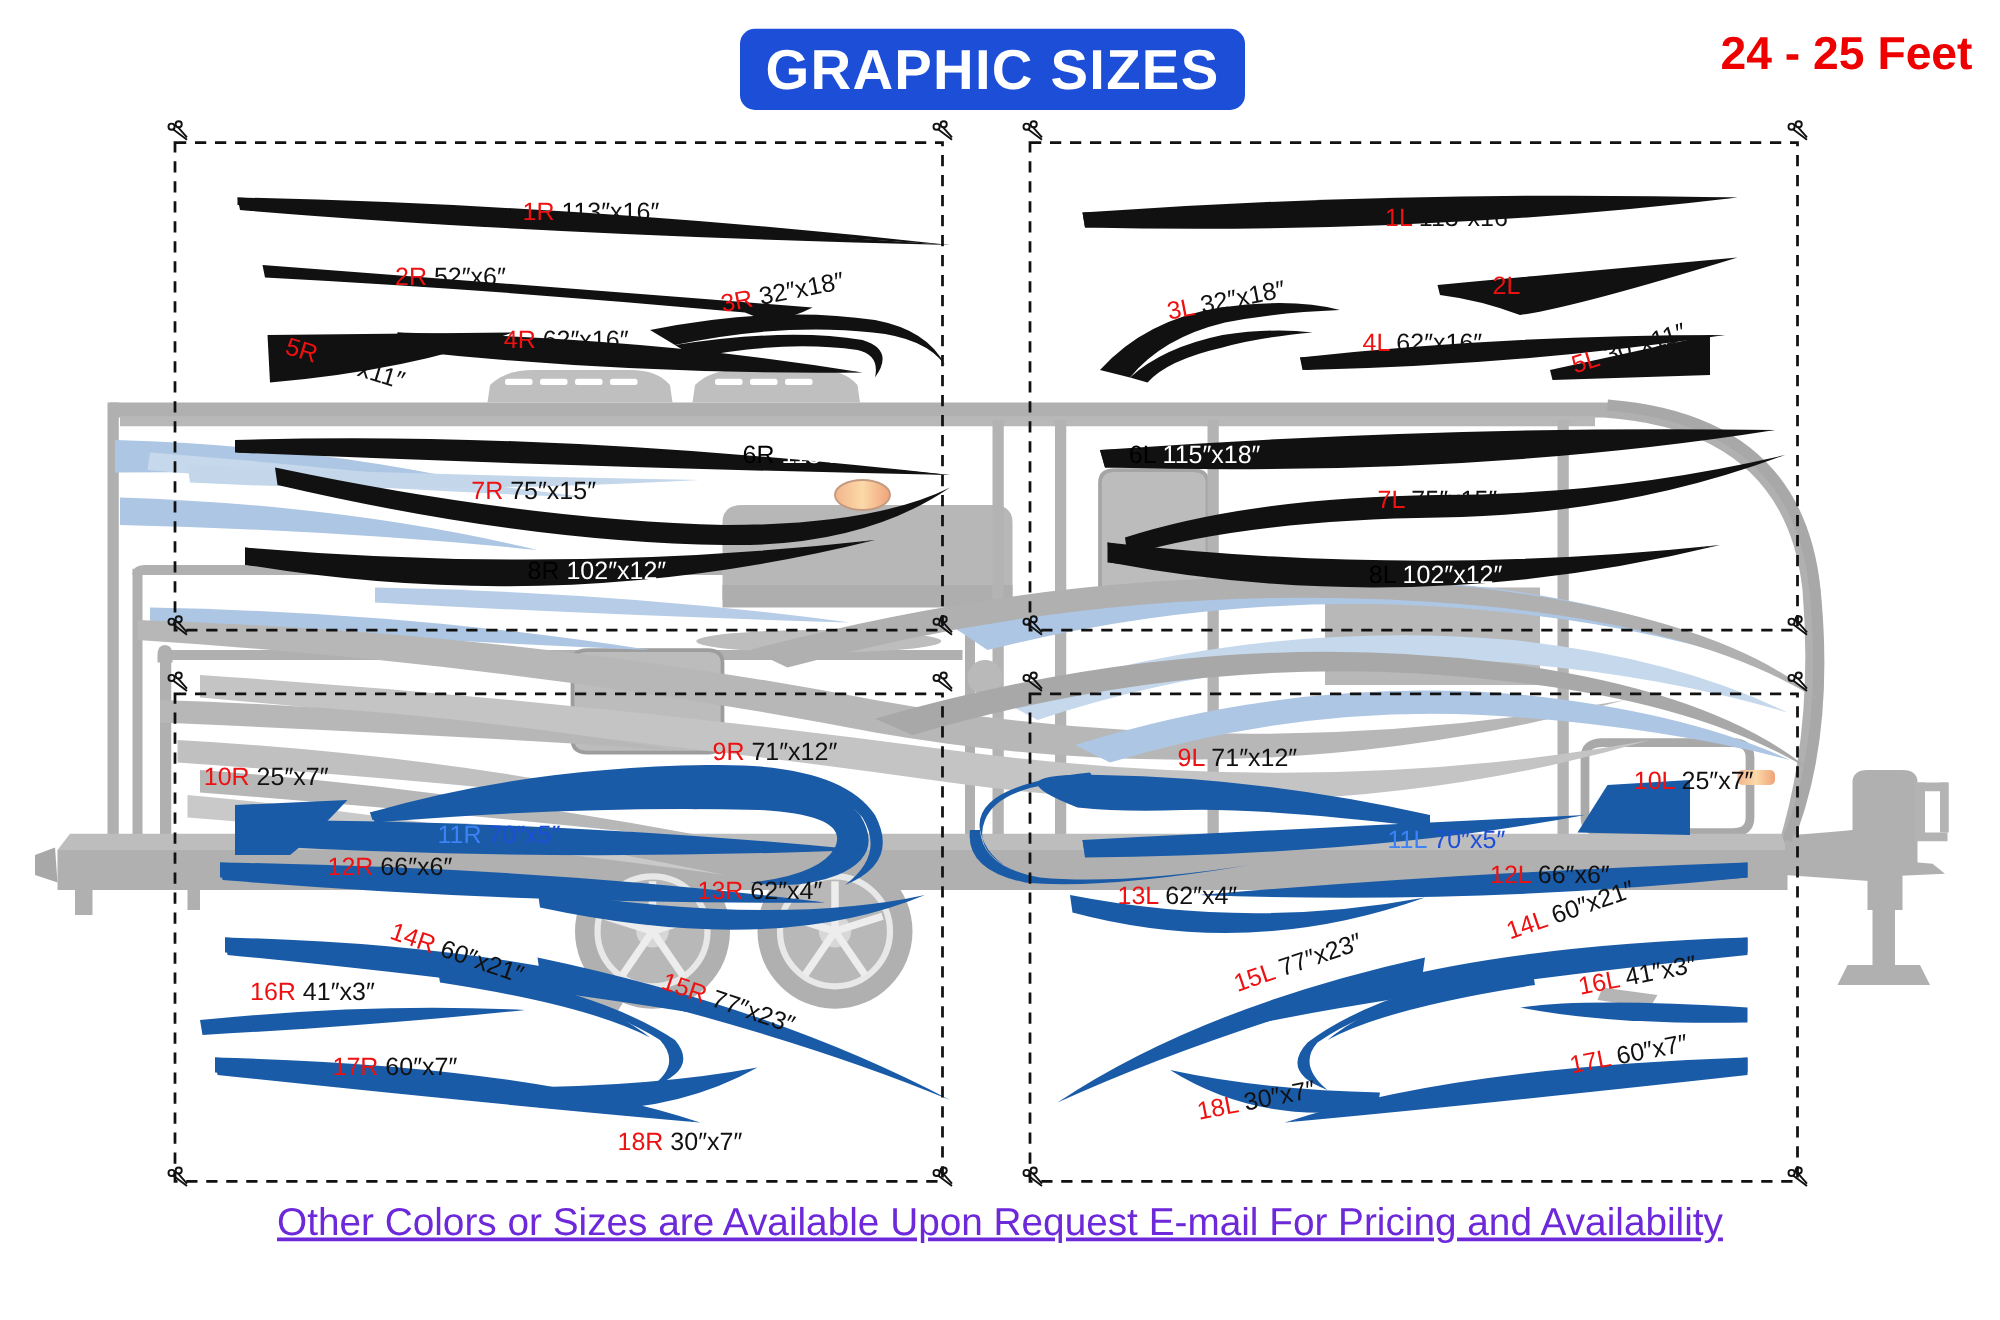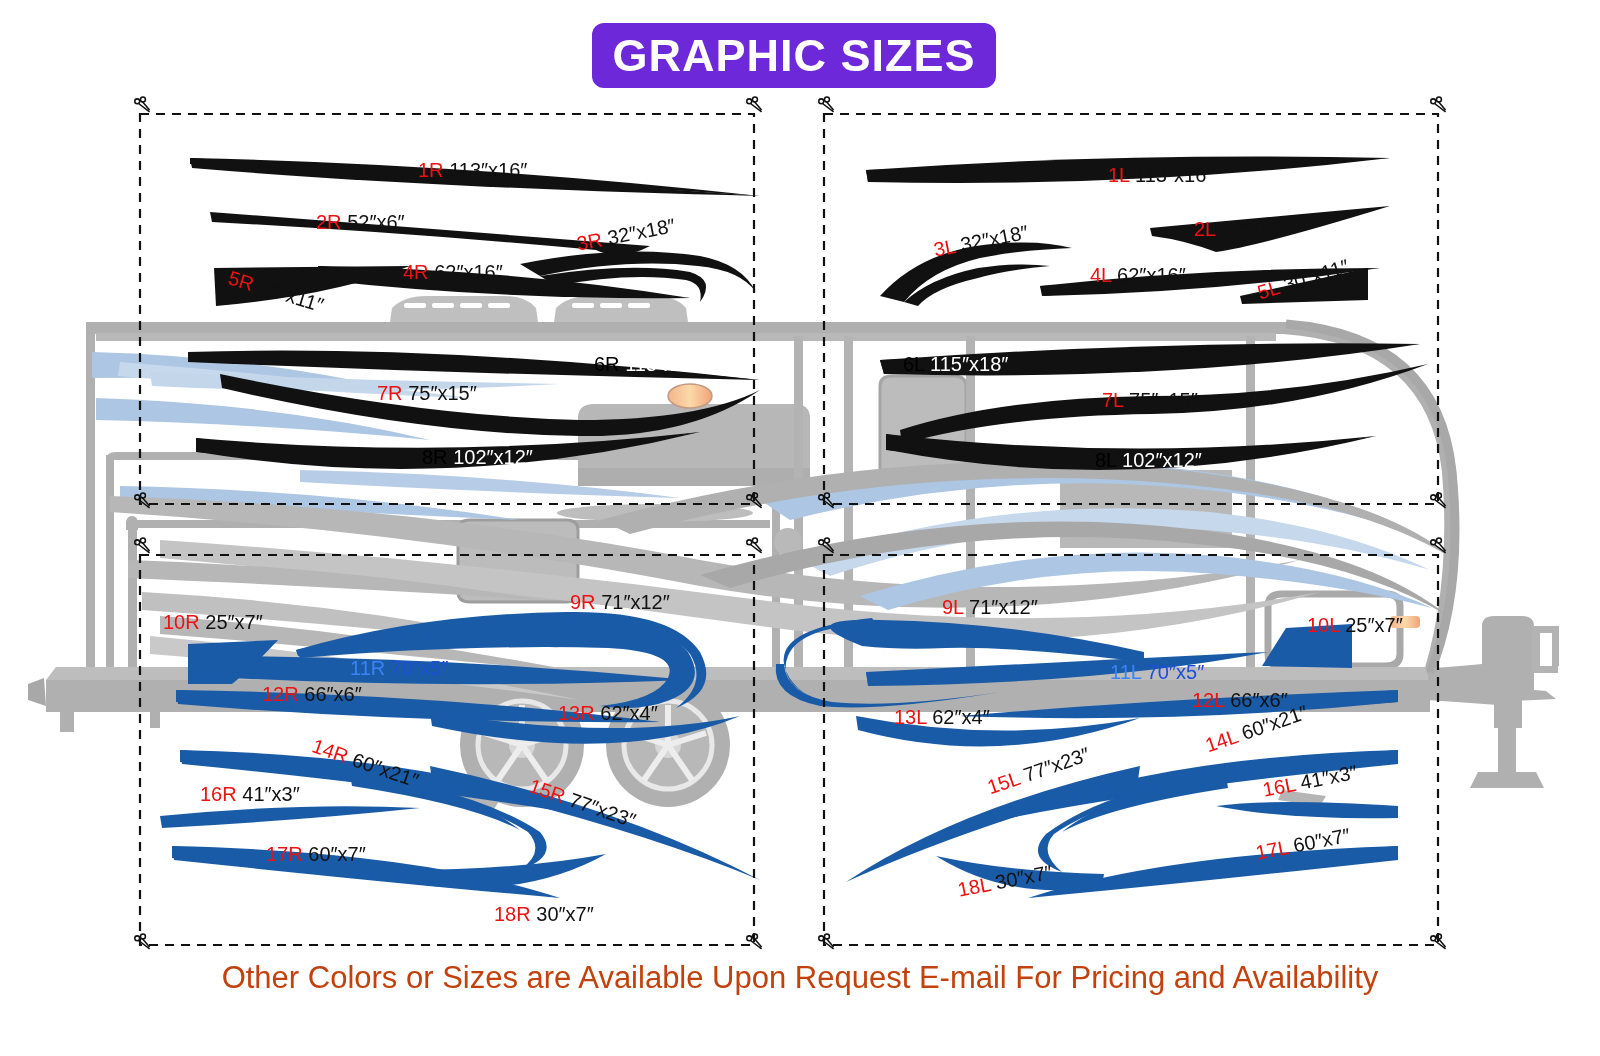--- a/index.html
+++ b/index.html
@@ -6,38 +6,39 @@
   body{
     font-family:"Liberation Sans", sans-serif;
     width:1600px;height:1056px;position:relative;overflow:hidden;
   }
   #stage{position:absolute;inset:0;width:1600px;height:1056px;}
   svg.layer{position:absolute;left:0;top:0;width:1600px;height:1056px;}
 
   
   .title-pill{
     position:absolute;left:592px;top:23px;width:404px;height:65px;
-    background:#6d28d9;border-radius:12px;
+    background:#1d4ed8;border-radius:12px;
     display:flex;align-items:center;justify-content:center;
   }
   .title-pill span{
     color:#ffffff;font-weight:bold;font-size:45px;letter-spacing:1px;
     font-family:"Liberation Sans", sans-serif;
   }
   
   .feet-label{
     position:absolute;right:22px;top:22px;
     color:#ee0000;font-weight:bold;font-size:37px;
     font-family:"Liberation Sans", sans-serif;white-space:nowrap;
   }
   
   .footer-note{
     position:absolute;left:0;right:0;top:960px;text-align:center;
-    font-size:31px;color:#c2410c;font-family:"Liberation Sans", sans-serif;
+    font-size:31px;color:#6d28d9;font-family:"Liberation Sans", sans-serif;
     white-space:nowrap;
+    text-decoration:underline;
   }
 
   
   .lbl{
     position:absolute;white-space:nowrap;
     font-family:"Liberation Sans", sans-serif;
     font-size:20px;line-height:1;
     pointer-events:none;
   }
   .lbl .code{color:#ee1111;font-weight:normal;}
@@ -327,20 +328,21 @@
       <use href="#sc" x="612" y="837"></use>
       <use href="#sc" x="684" y="837"></use>
       <use href="#sc" x="1296" y="837"></use>
     </g>
   </svg>
 
   <div class="title-pill">
     <span>GRAPHIC SIZES</span>
   </div>
 
+  <div class="feet-label">24 - 25 Feet</div>
 
   <div id="labels-root">
       <div class="lbl" style="left: 418px; top: 160px; transform-origin: left center;"><span class="code">1R</span><span class="dim"> 113″x16″</span></div>
       <div class="lbl" style="left: 316px; top: 212px; transform-origin: left center;"><span class="code">2R</span><span class="dim"> 52″x6″</span></div>
       <div class="lbl" style="left: 577px; top: 234px; transform: rotate(-11deg); transform-origin: left center;"><span class="code">3R</span><span class="dim"> 32″x18″</span></div>
       <div class="lbl" style="left: 403px; top: 262px; transform-origin: left center;"><span class="code">4R</span><span class="dim"> 62″x16″</span></div>
       <div class="lbl" style="left: 229px; top: 267px; transform: rotate(17deg); transform-origin: left center;"><span class="code">5R</span><span class="dim"> 30″x11″</span></div>
       <div class="lbl onblack" style="left: 594px; top: 354px; transform-origin: left center;"><span class="code">6R</span><span class="dim"> 115″x18″</span></div>
       <div class="lbl" style="left: 377px; top: 383px; transform-origin: left center;"><span class="code">7R</span><span class="dim"> 75″x15″</span></div>
       <div class="lbl onblack" style="left: 422px; top: 447px; transform-origin: left center;"><span class="code">8R</span><span class="dim"> 102″x12″</span></div>

